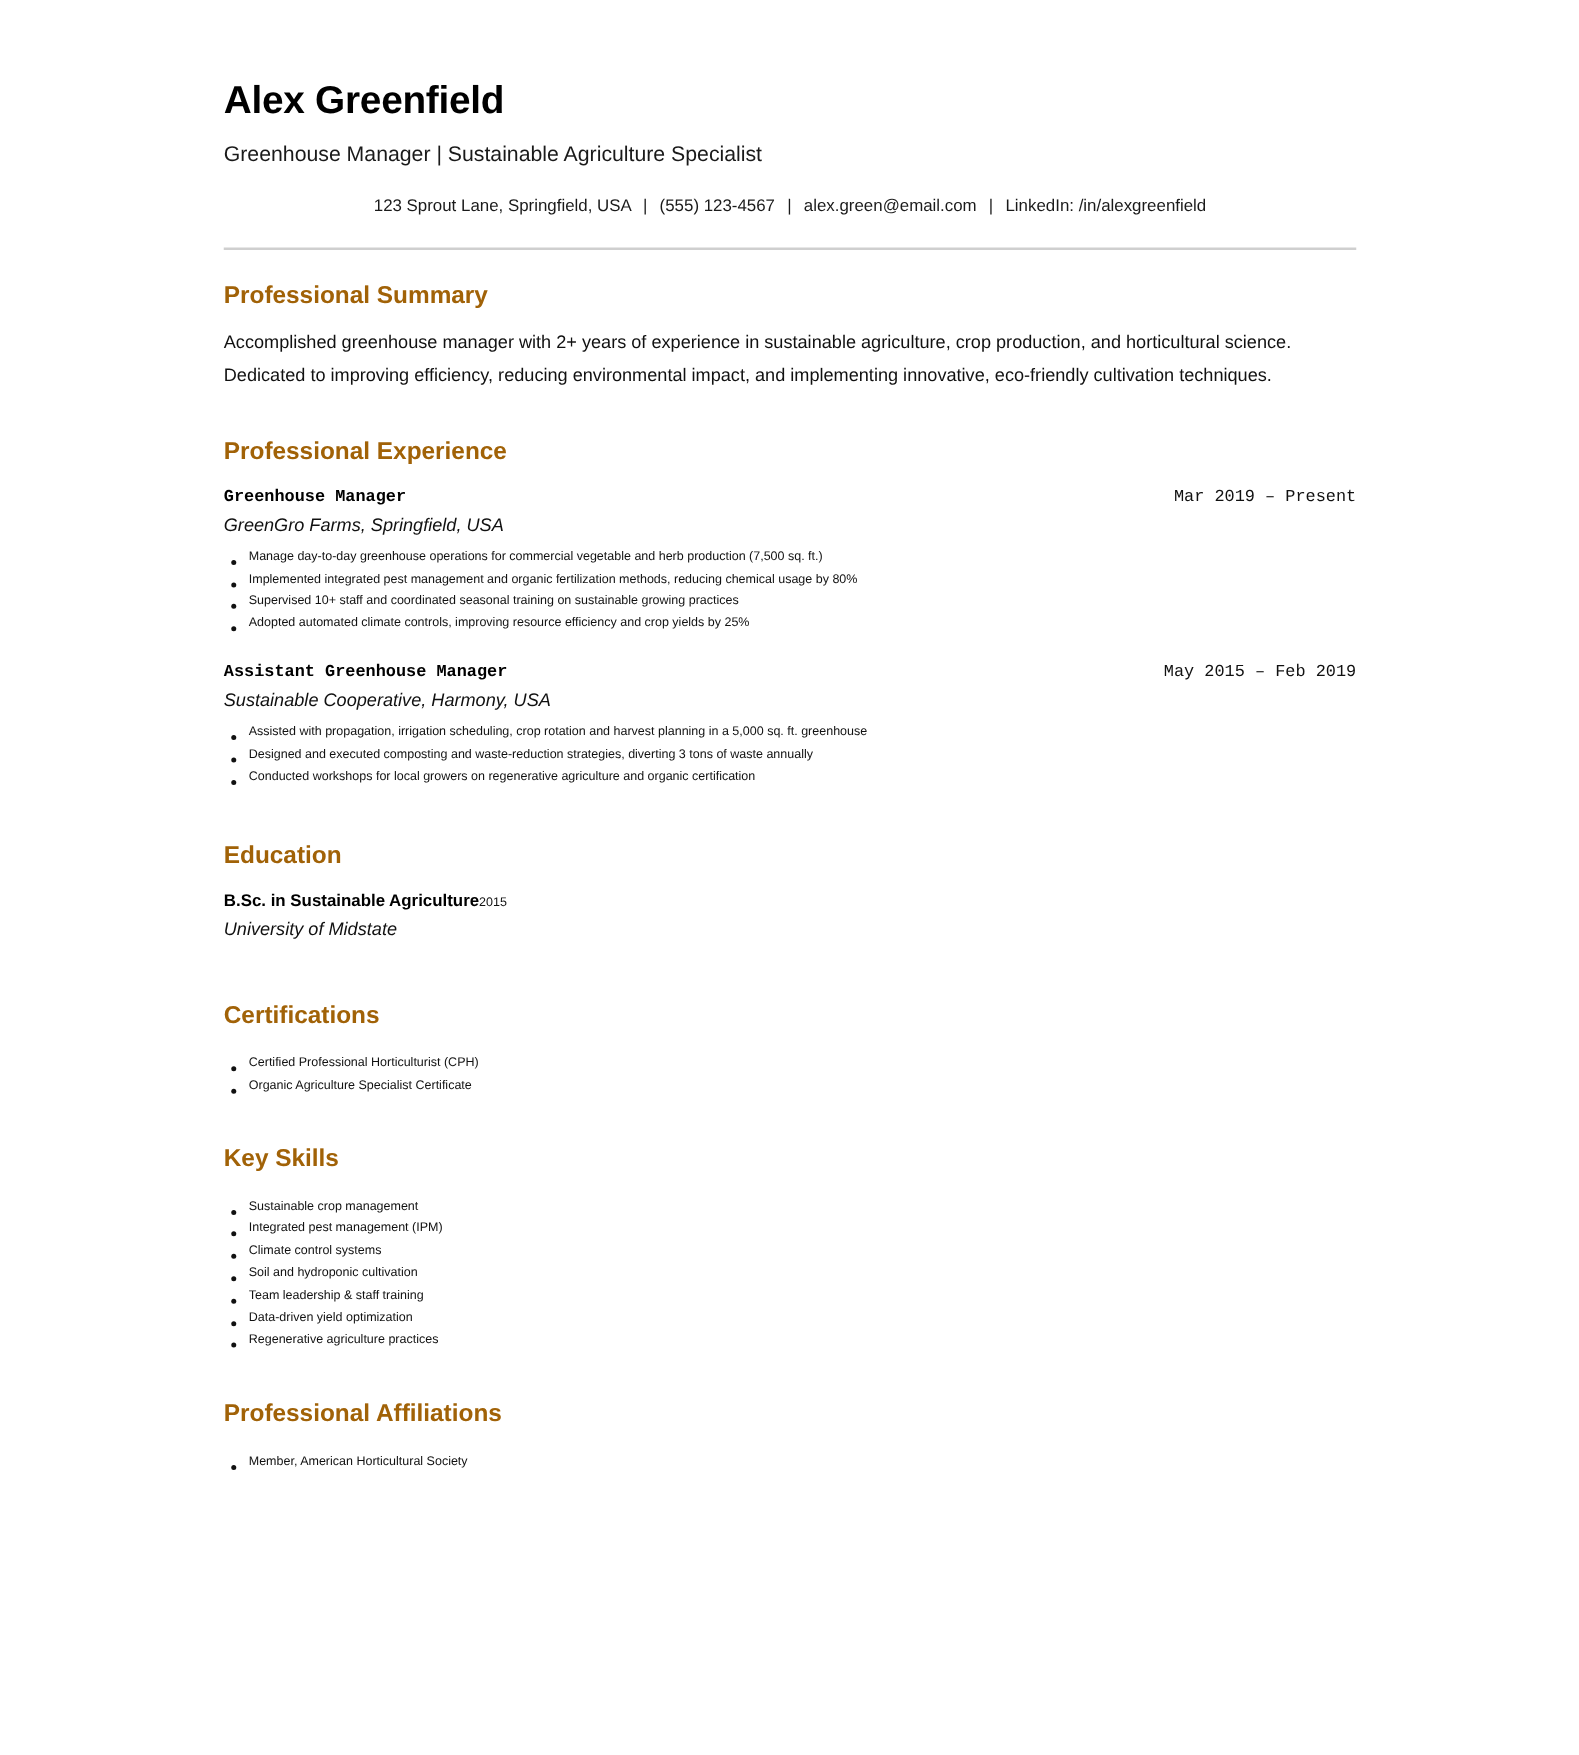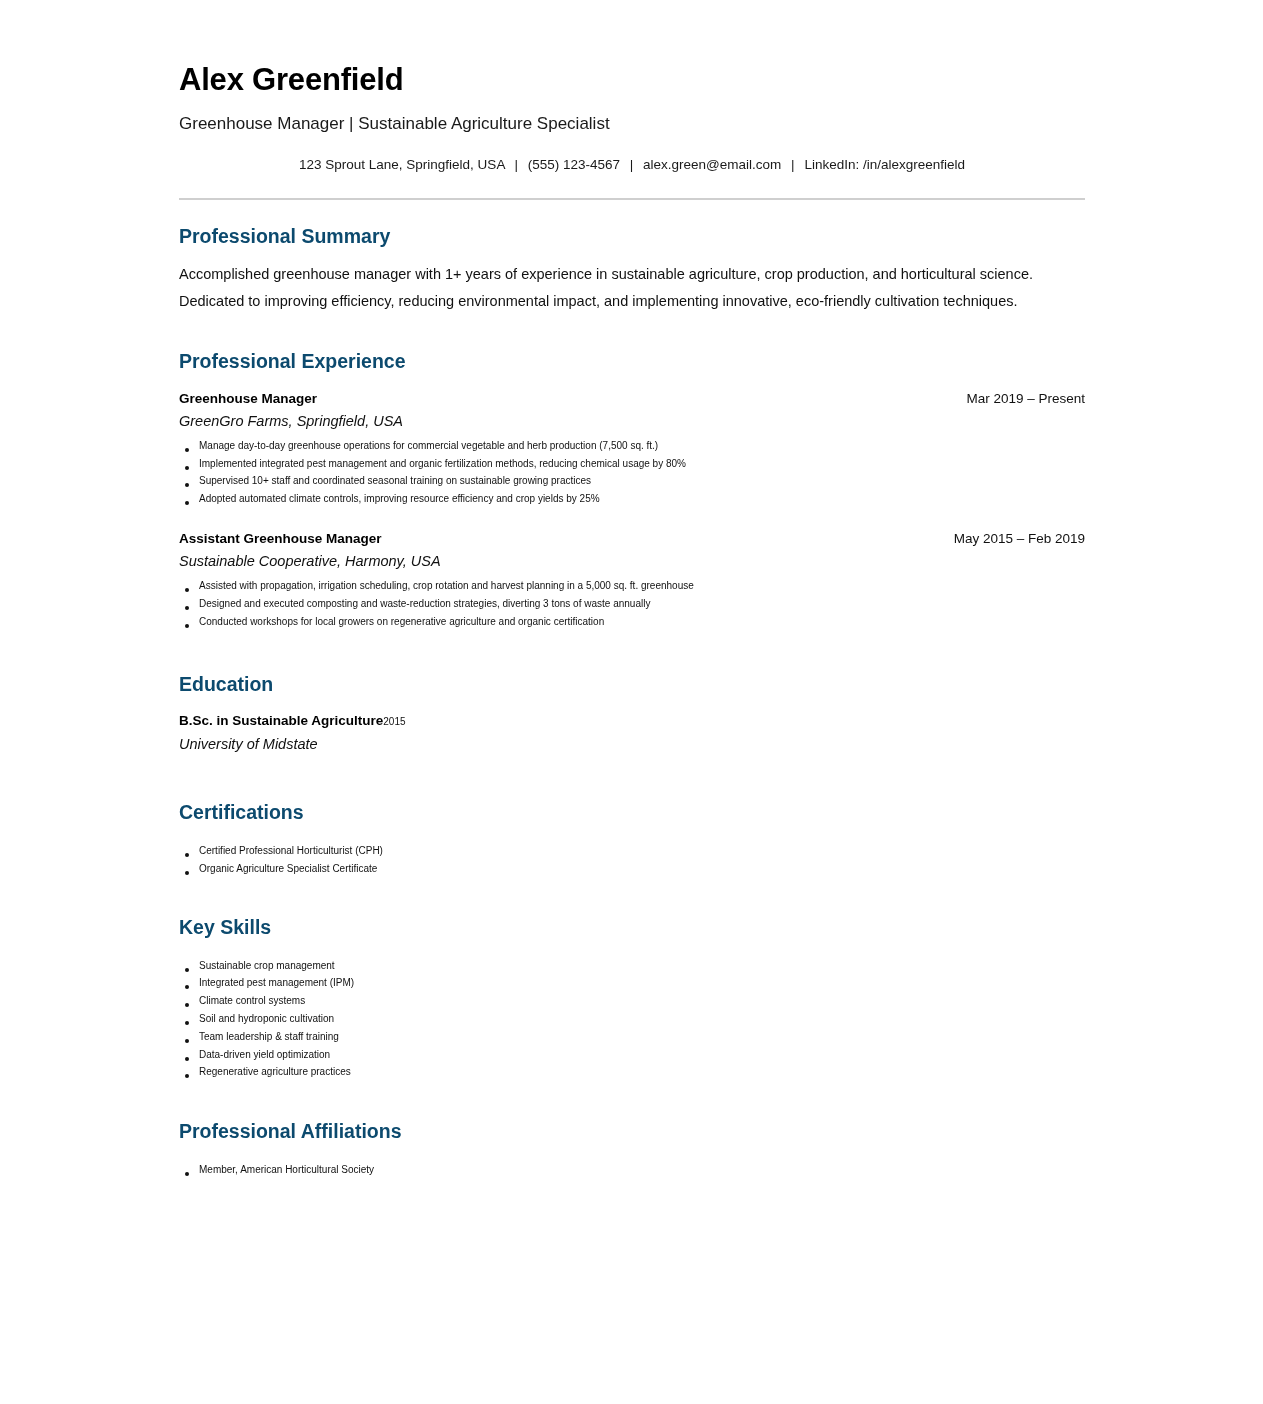--- a/index.html
+++ b/index.html
@@ -71,21 +71,21 @@
     margin-top: 24px;
   }
 
   
   .section {
     padding-top: 24px;
   }
   .section-title {
     font-size: 19.5px;
     font-weight: bold;
-    color: #0c4a6e;
+    color: #a16207;
     margin: 0;
     padding-bottom: 6px;
     line-height: 1.3;
   }
 
   .summary-text {
     font-size: 14.5px;
     line-height: 1.85;
     color: #111;
     margin: 0;
@@ -98,20 +98,21 @@
     padding-top: 14px;
   }
   .entry.first {
     padding-top: 10px;
   }
   .entry-head {
     display: flex;
     justify-content: space-between;
     align-items: baseline;
     width: 906px;
+    font-family: Liberation Mono, monospace;
   }
   .entry-role {
     font-size: 13.5px;
     font-weight: bold;
     color: #000;
     line-height: 1.35;
   }
   .entry-dates {
     font-size: 13.5px;
     font-weight: normal;
@@ -205,21 +206,21 @@
         <span class="sep">|</span>
         <span>alex.green@email.com</span>
         <span class="sep">|</span>
         <span>LinkedIn: /in/alexgreenfield</span>
       </div>
       <hr class="rule">
     </div>
 
     <div class="section summary">
       <h2 class="section-title">Professional Summary</h2>
-      <p class="summary-text">Accomplished greenhouse manager with 1+ years of experience in sustainable agriculture, crop production, and horticultural science. Dedicated to improving efficiency, reducing environmental impact, and implementing innovative, eco-friendly cultivation techniques.</p>
+      <p class="summary-text">Accomplished greenhouse manager with 2+ years of experience in sustainable agriculture, crop production, and horticultural science. Dedicated to improving efficiency, reducing environmental impact, and implementing innovative, eco-friendly cultivation techniques.</p>
     </div>
 
     <div class="section experience">
       <h2 class="section-title">Professional Experience</h2>
 
       <div class="entry first">
         <div class="entry-head">
           <span class="entry-role">Greenhouse Manager</span>
           <span class="entry-dates">Mar 2019 – Present</span>
         </div>

